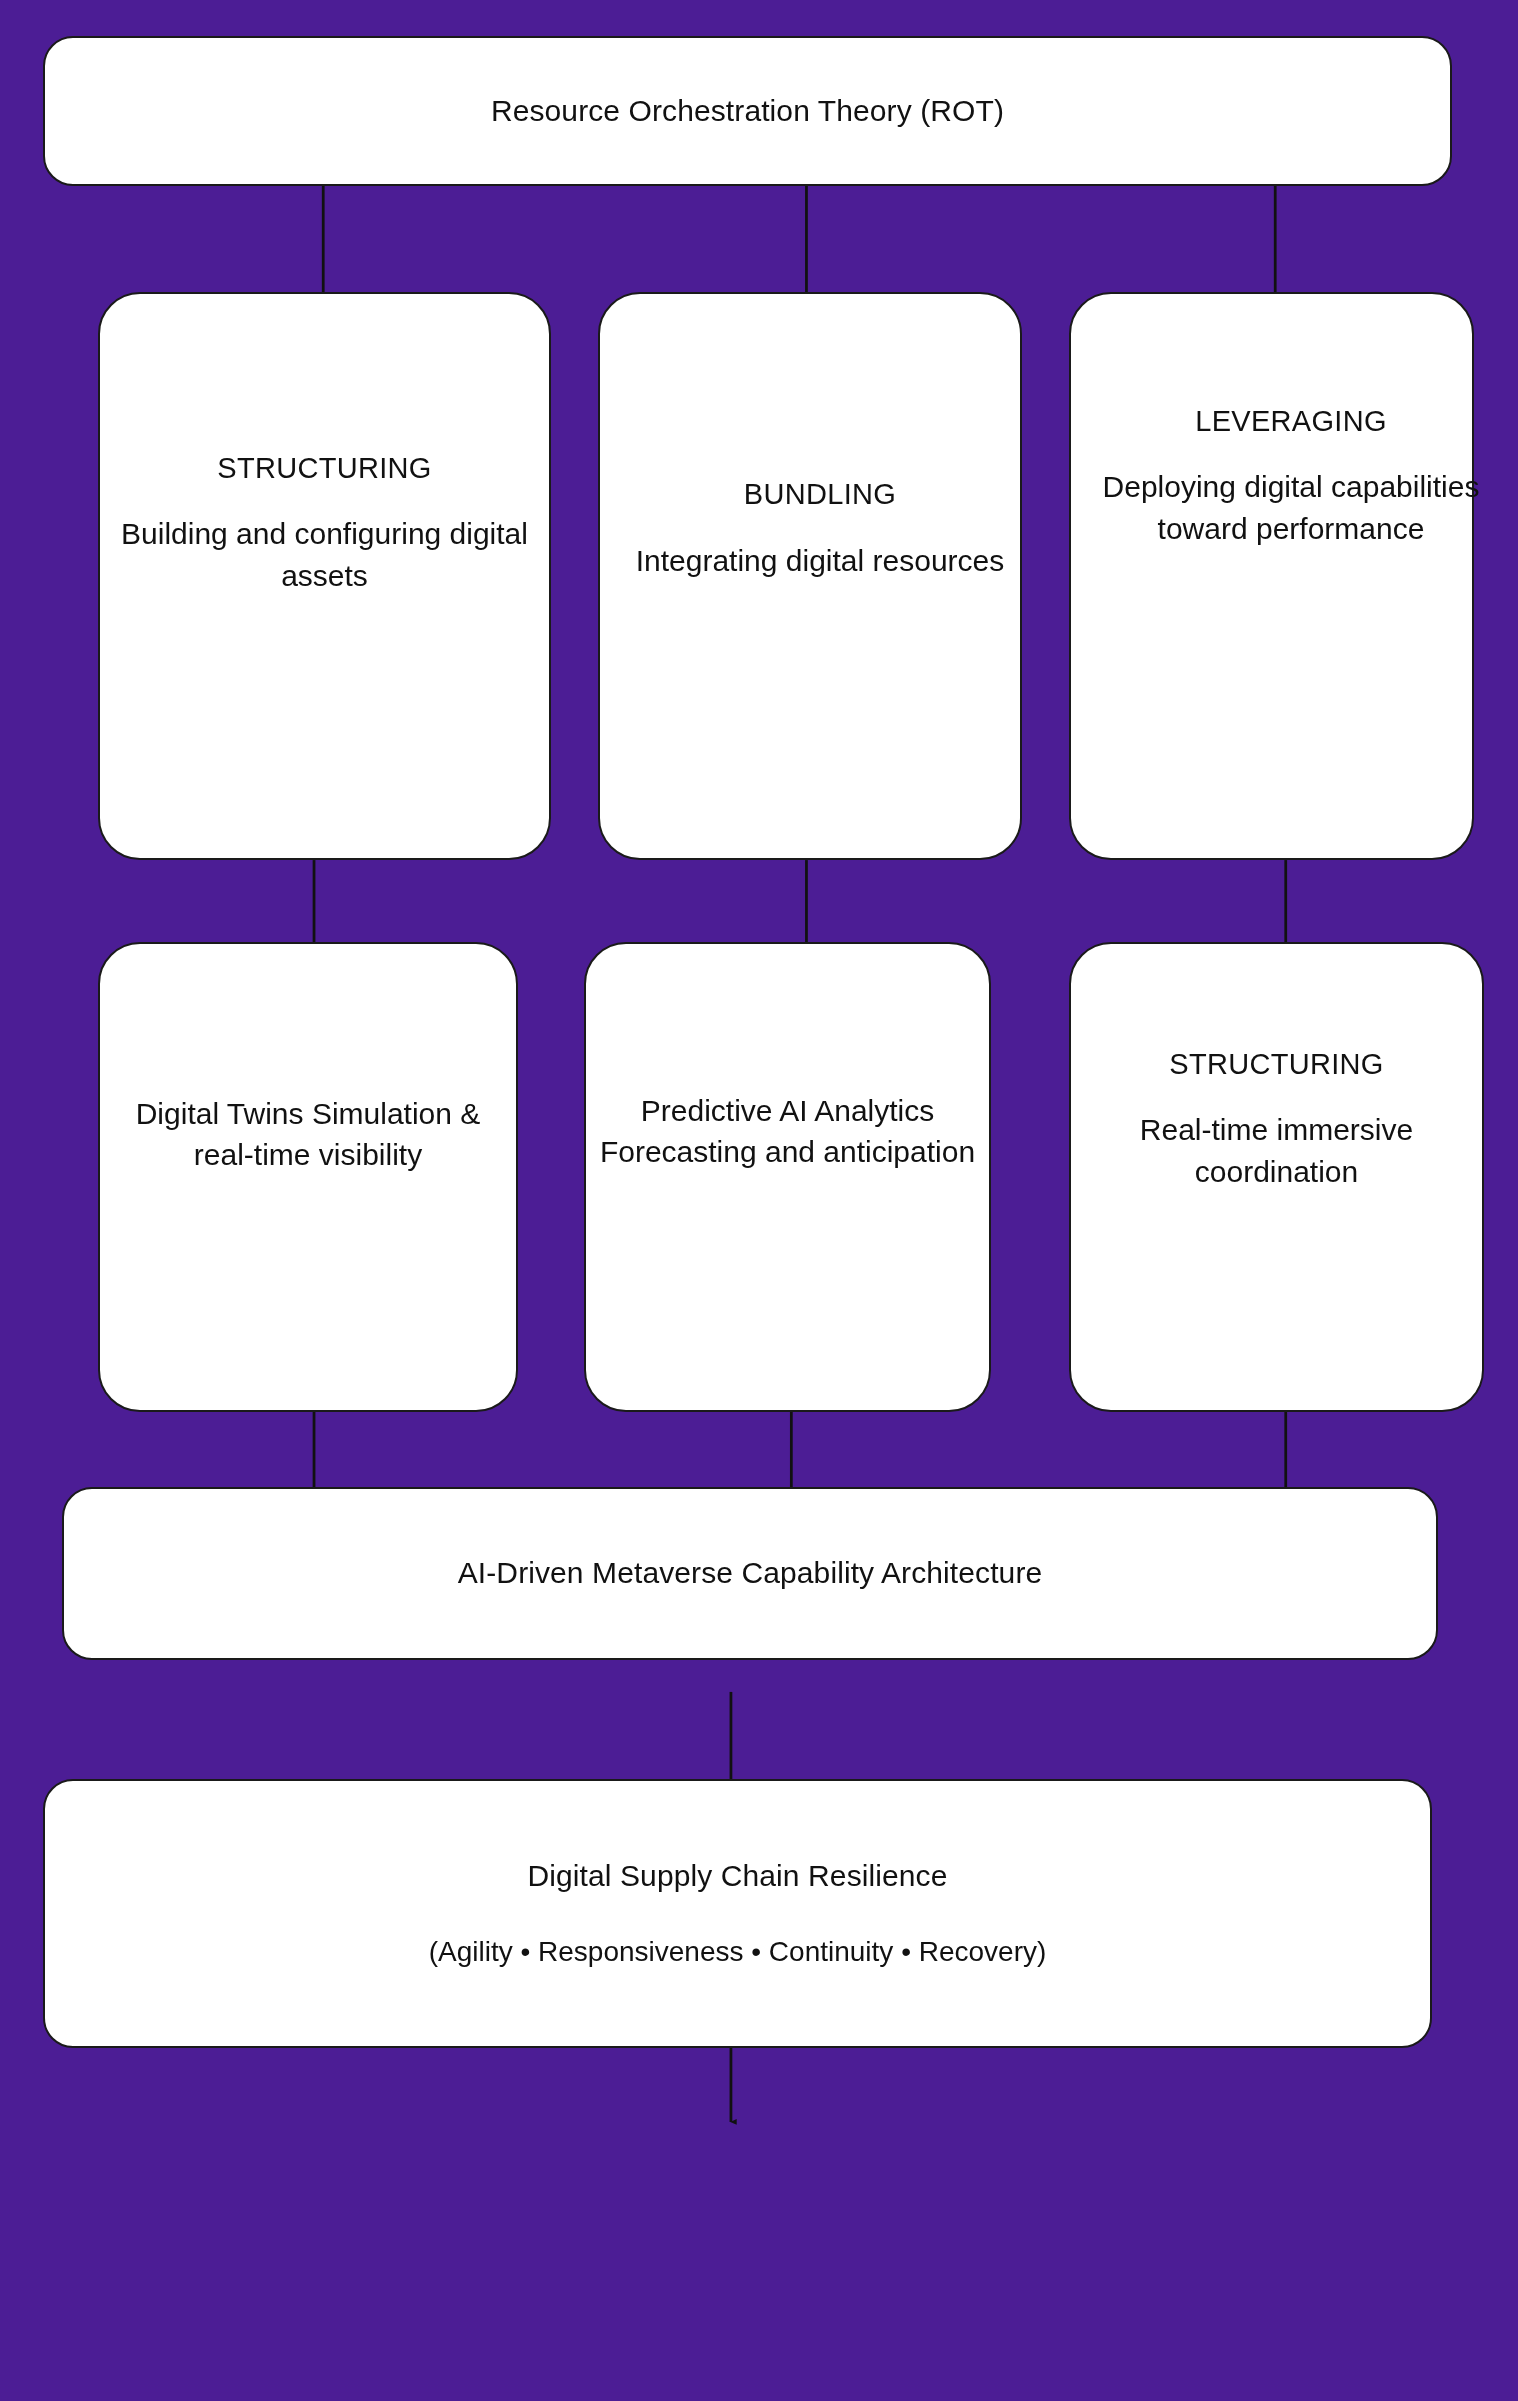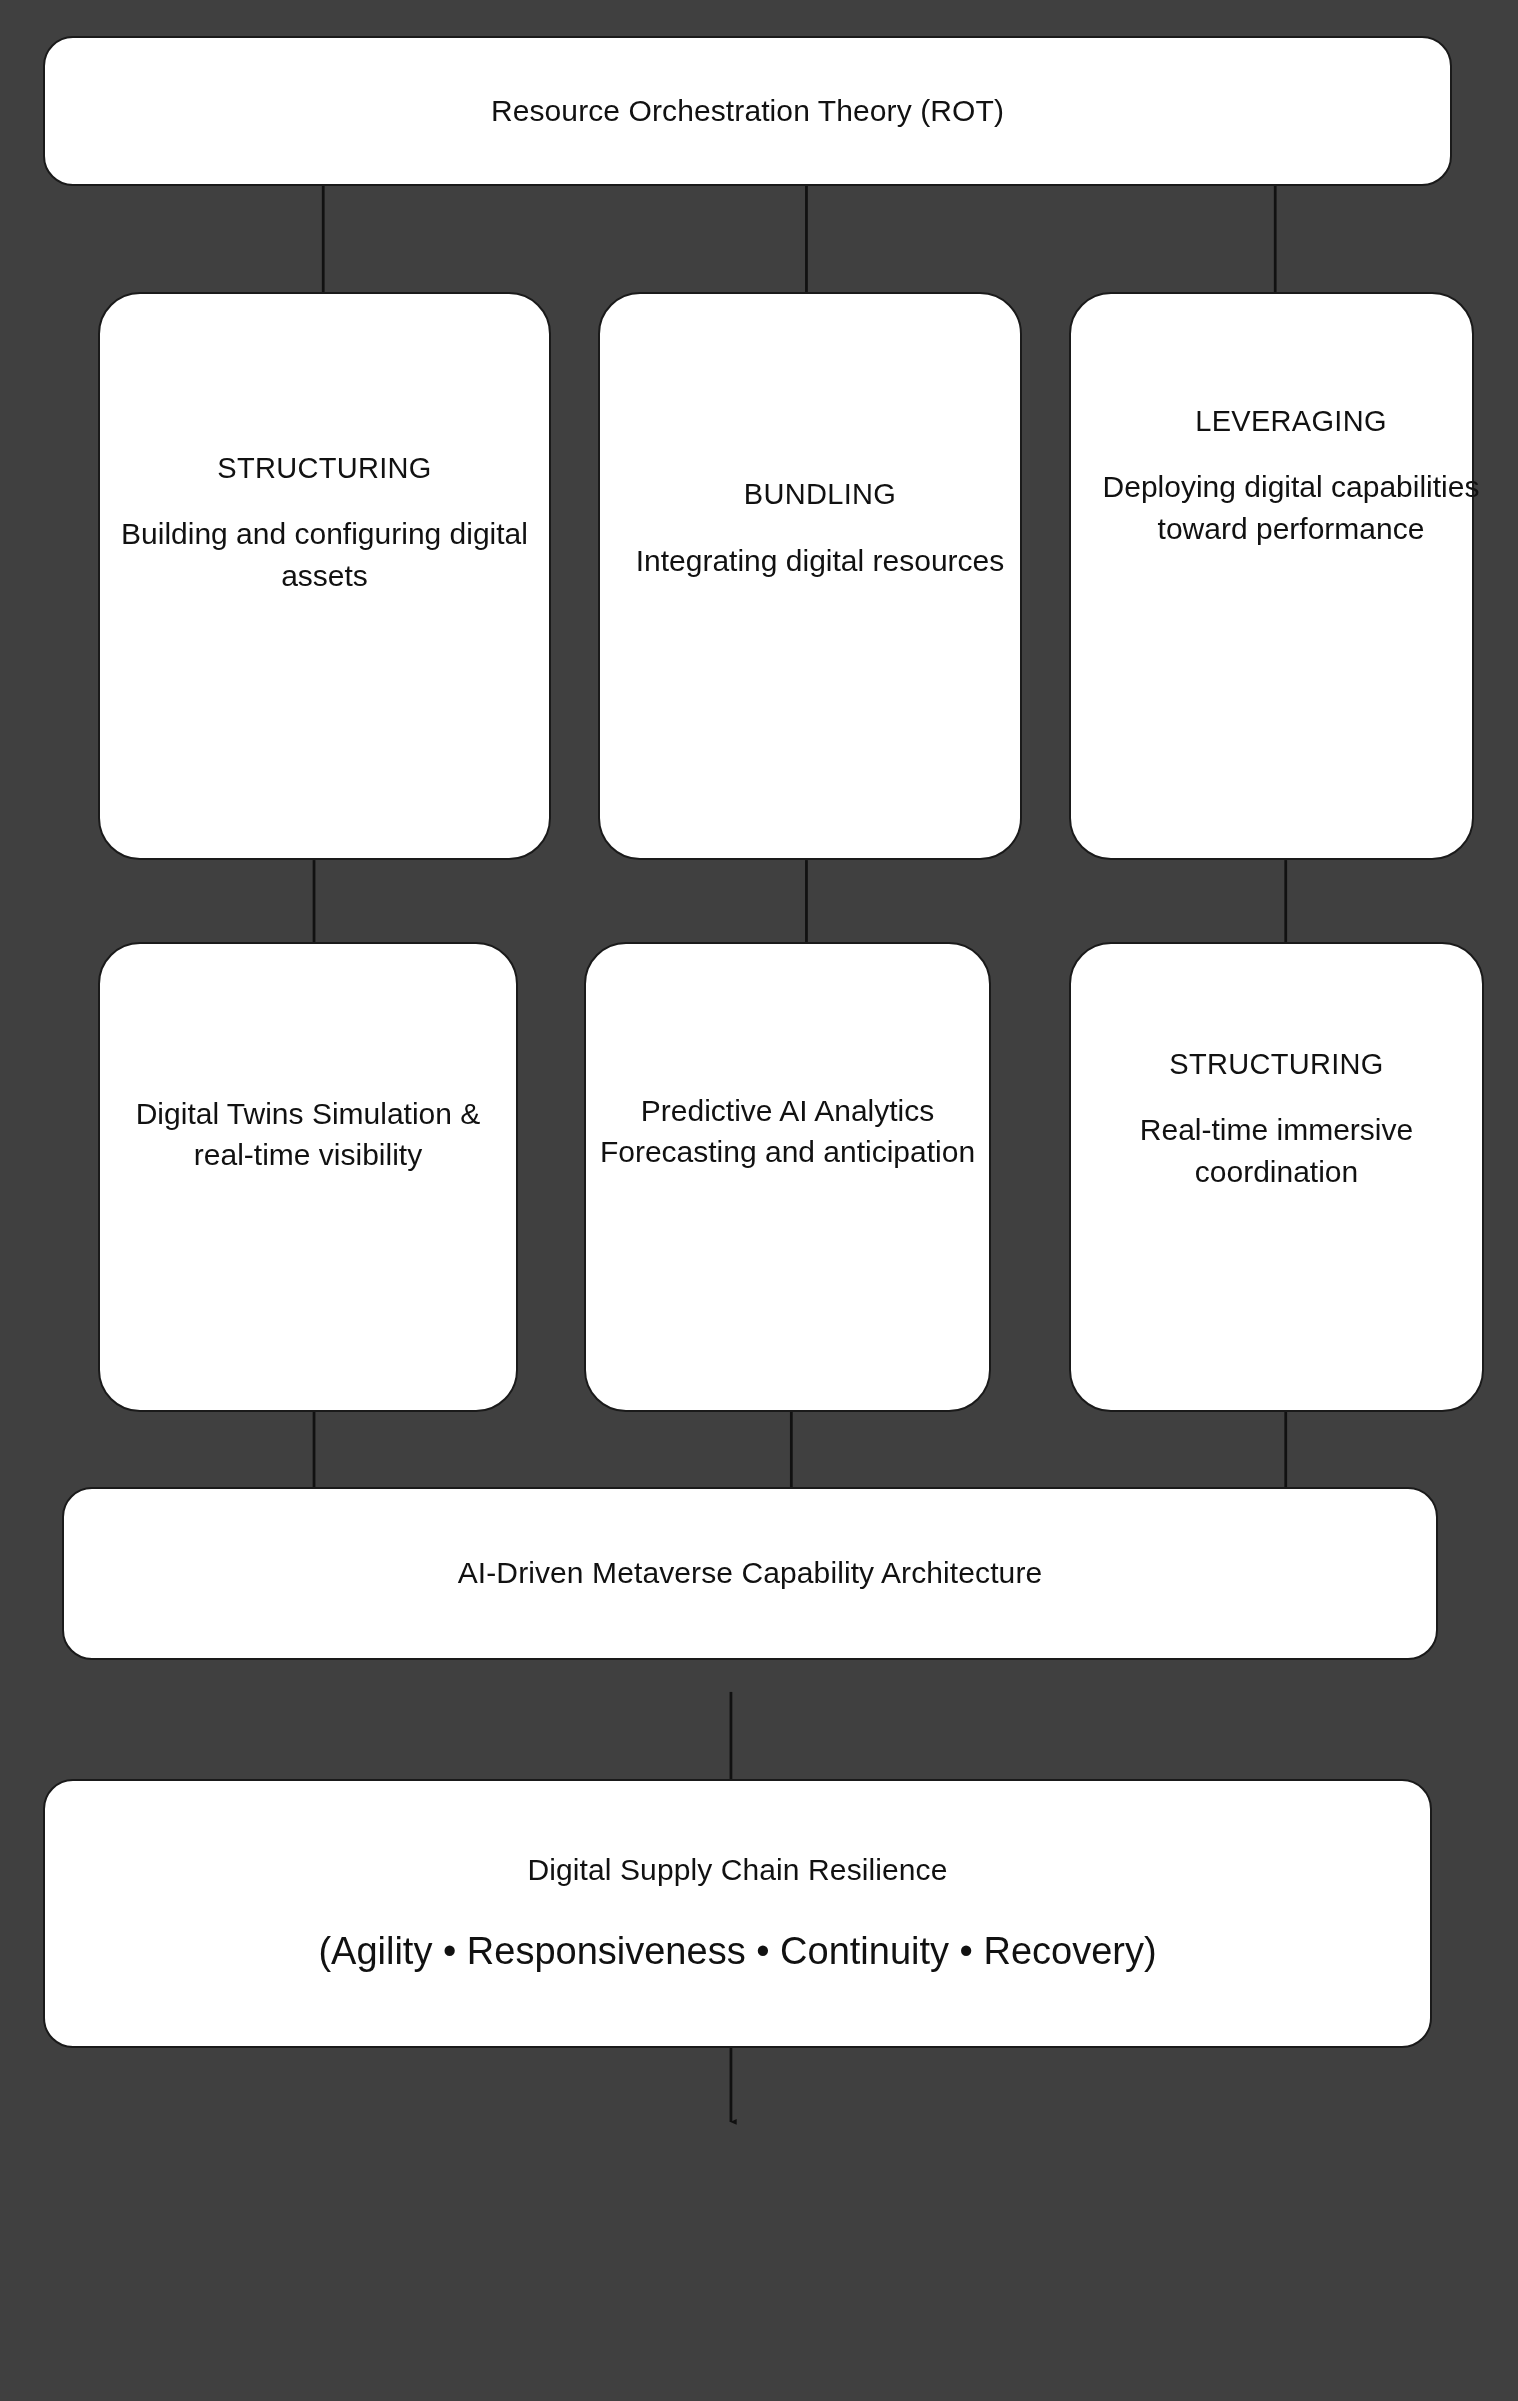--- a/index.html
+++ b/index.html
@@ -2,21 +2,21 @@
 <html style="font-size:10.5px"><head>
 <meta charset="utf-8">
 <title>Resource Orchestration Theory Framework</title>
 <style>
   html,body{margin:0;padding:0;background:#ffffff;}
   body{font-family:"Liberation Sans", sans-serif;}
   #canvas{
     position:relative;
     width:1519px;
     height:2401px;
-    background:#404040;
+    background:#4c1d95;
     overflow:hidden;
   }
   .node{
     position:absolute;
     box-sizing:border-box;
     border:2px solid #1a1a1a;
     background:#ffffff;
     display:flex;
     flex-direction:column;
     align-items:center;
@@ -33,21 +33,21 @@
   }
 
   
   .banner{ border-radius:30px; }
   .banner .title{
     font-size:30px;
     line-height:1.35;
     letter-spacing:0.1px;
   }
   .banner .sub{
-    font-size:38px;
+    font-size:28px;
     line-height:1.35;
     margin-top:36px;
   }
 
   
   .card{ border-radius:42px; }
   .card .caps{
     font-size:29px;
     line-height:1.3;
     letter-spacing:0.3px;

